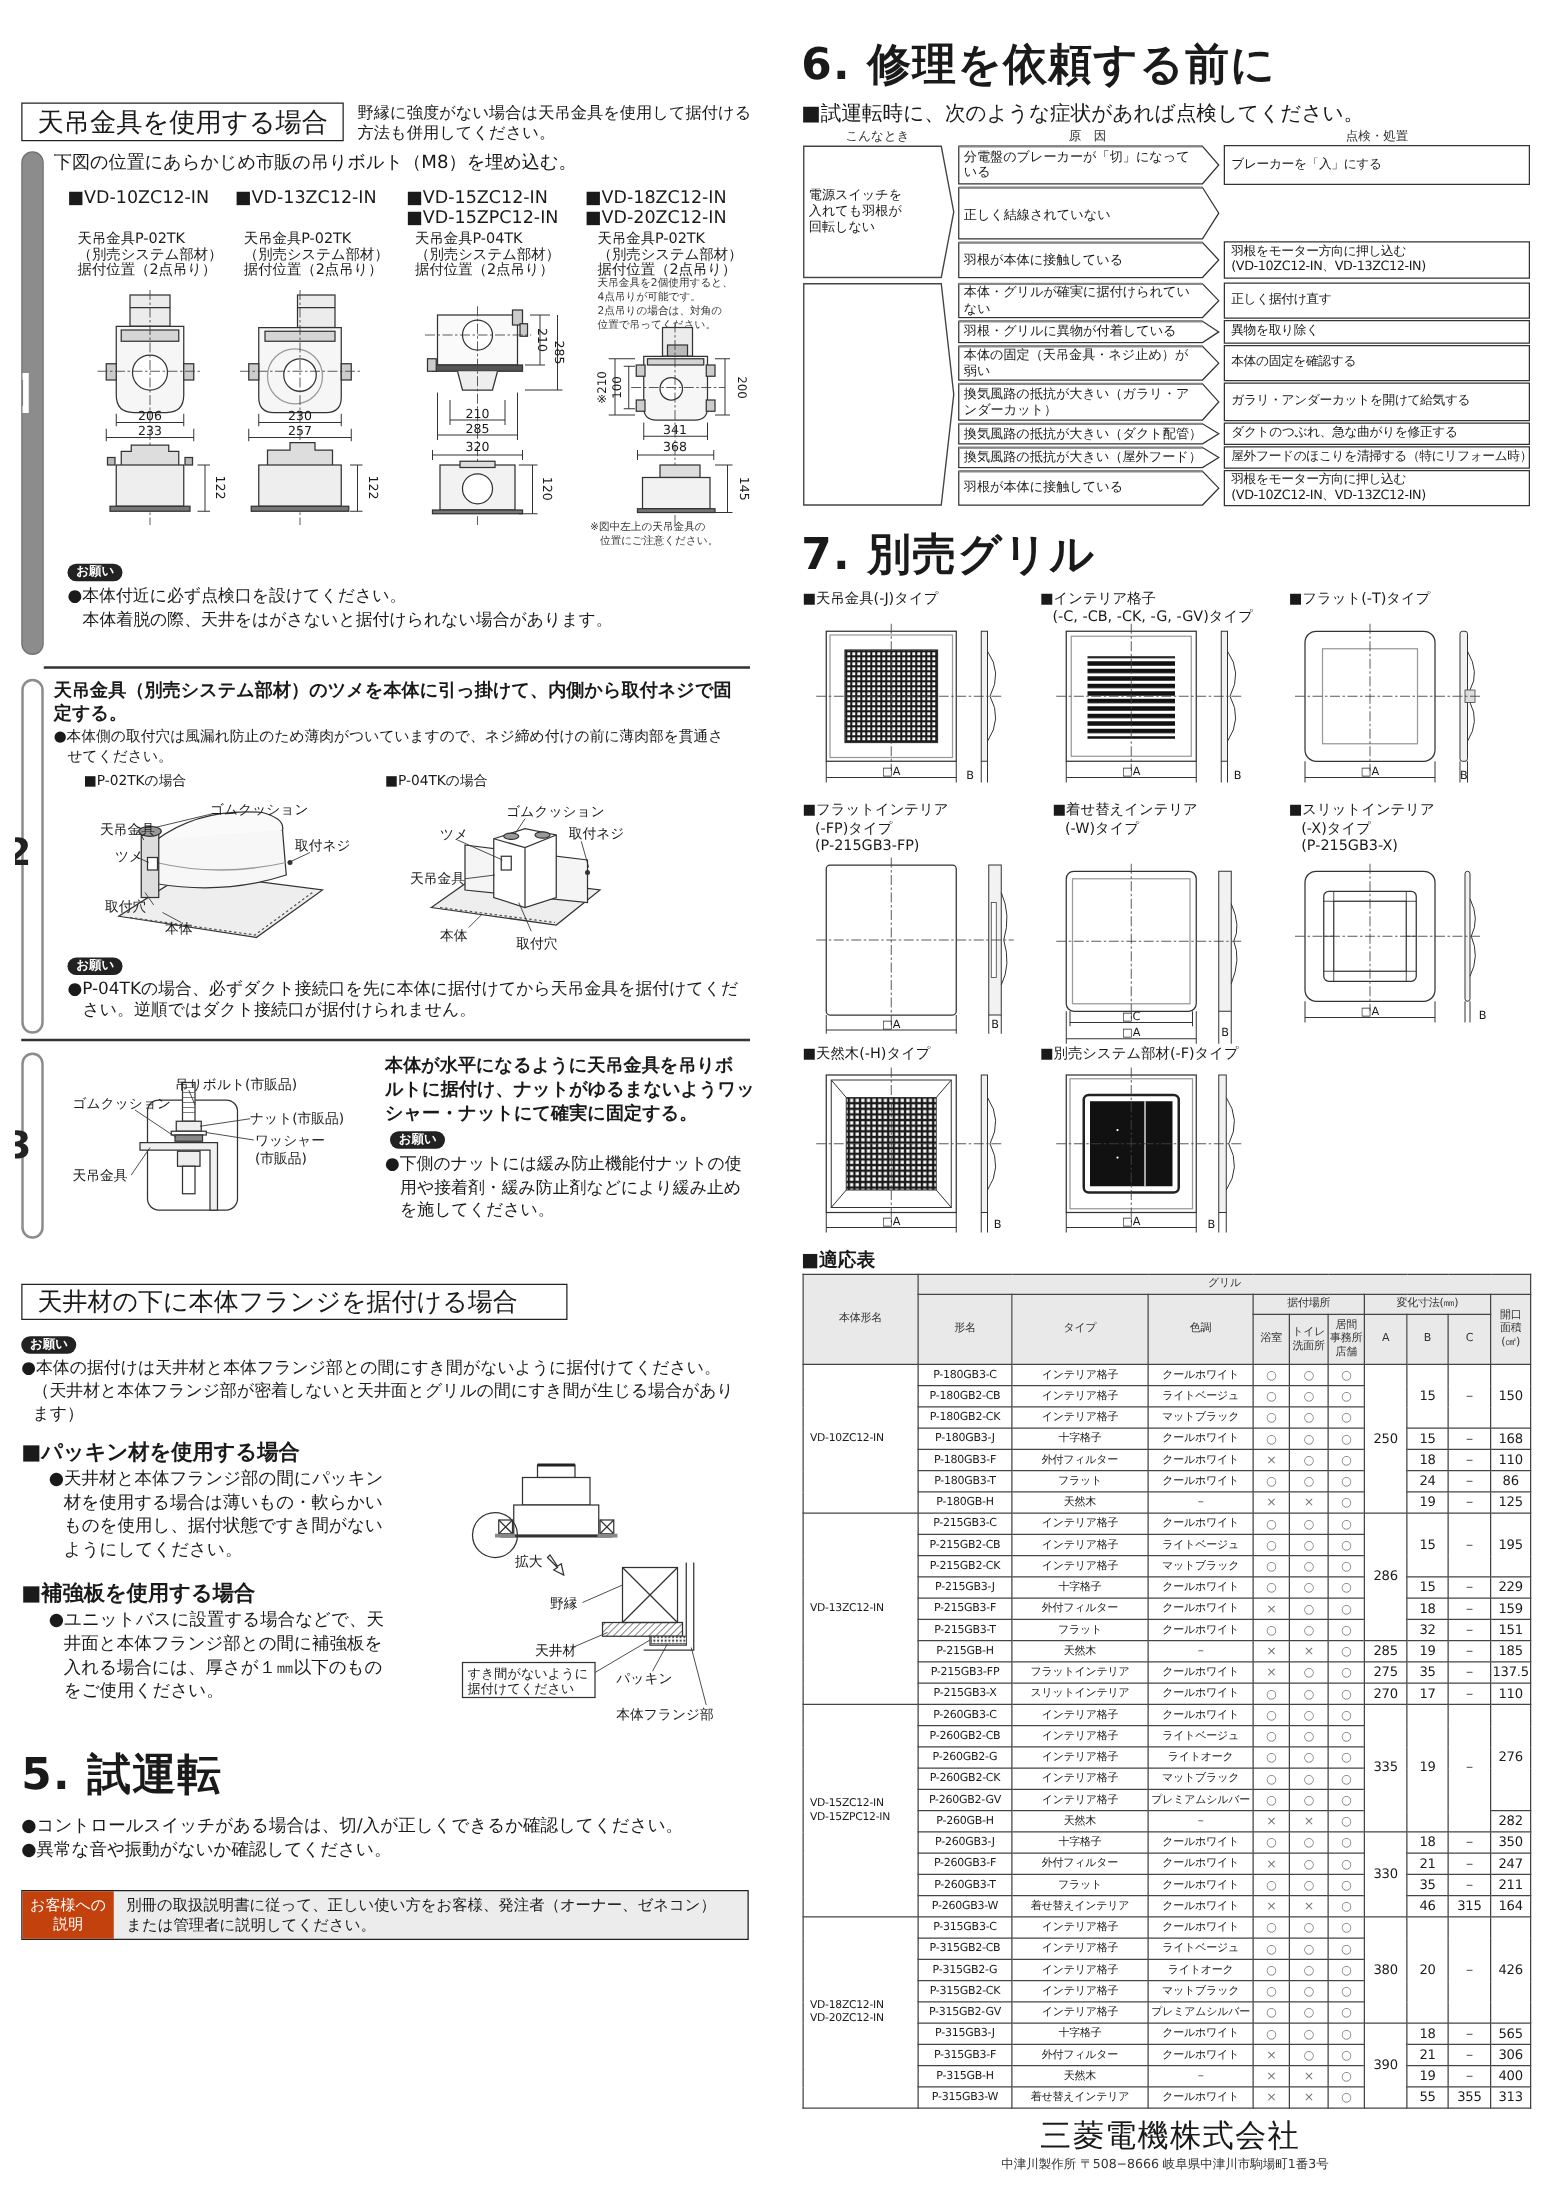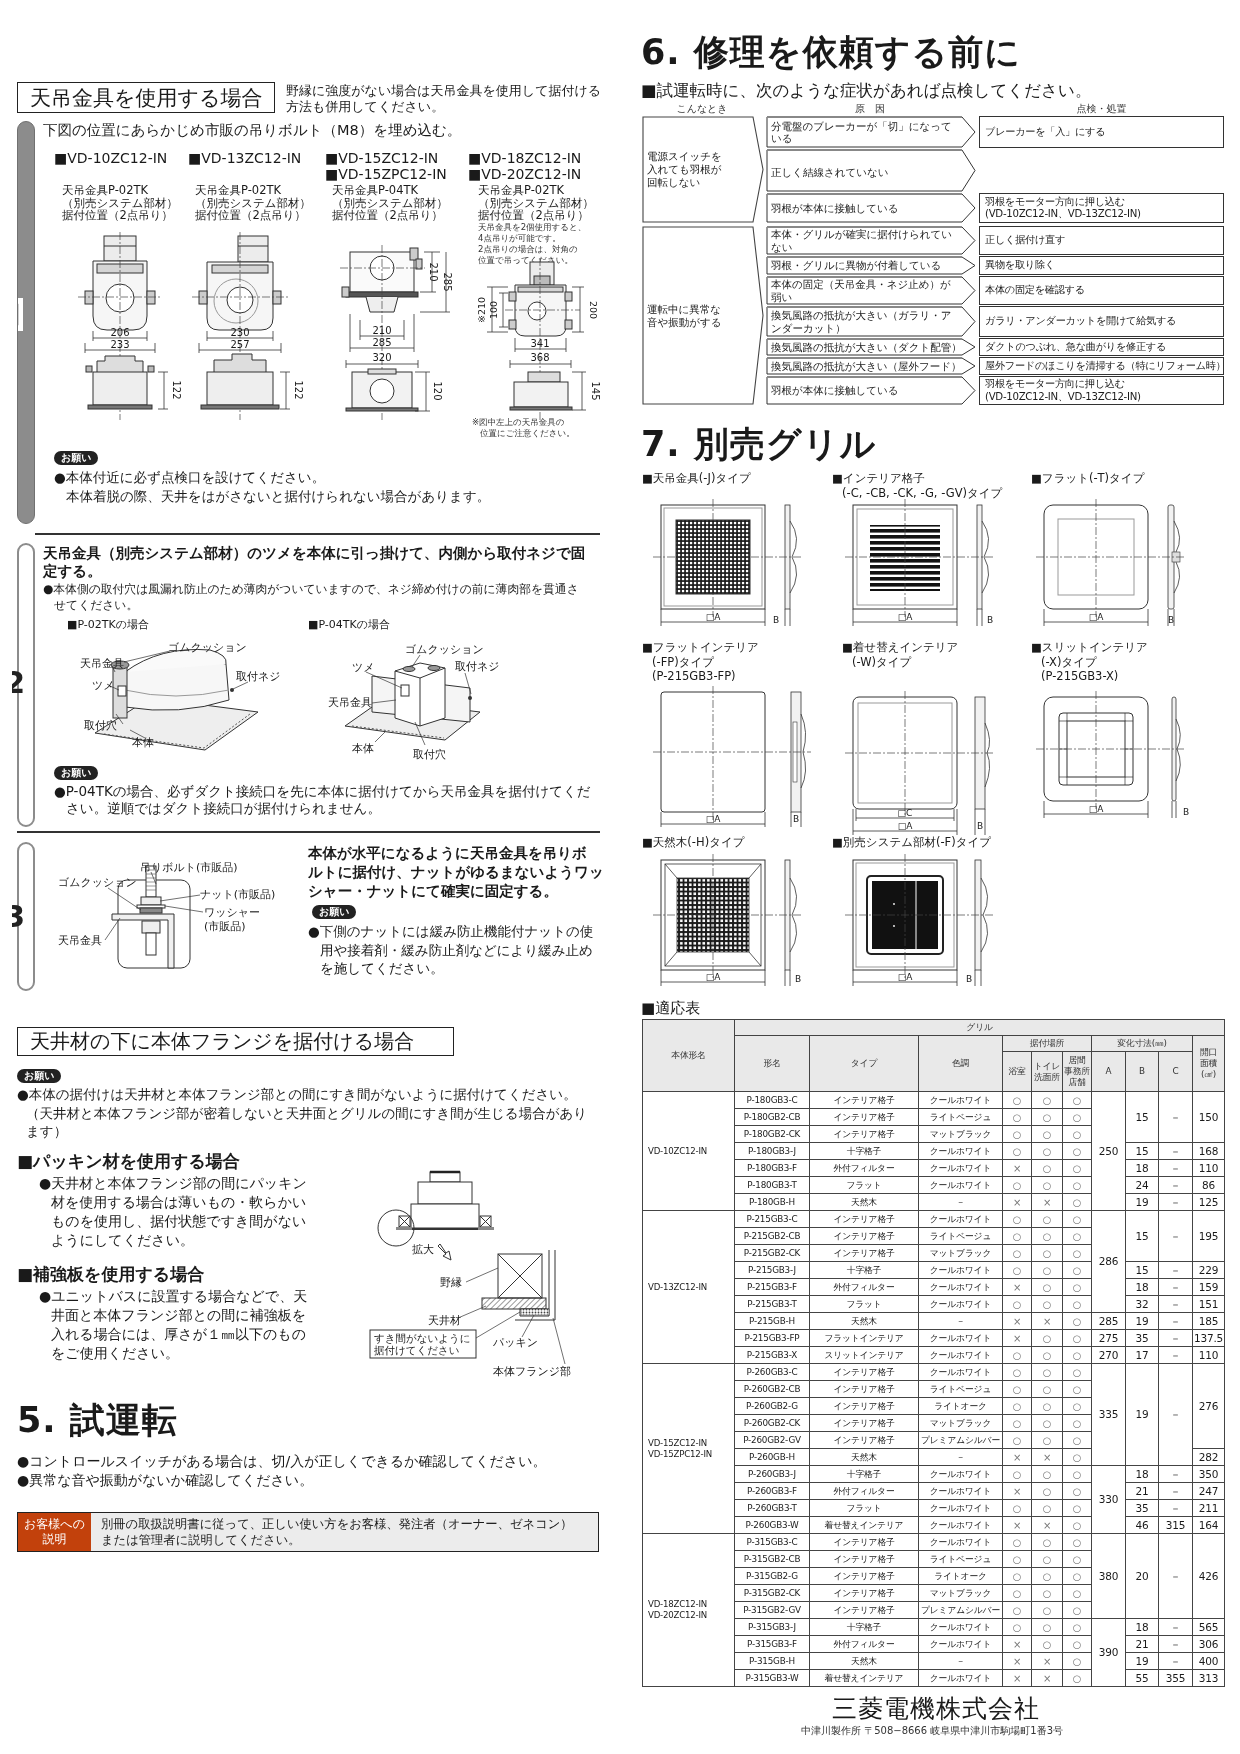--- a/index.html
+++ b/index.html
@@ -462,24 +462,20 @@
       <div class="fix" style="top:77px;height:30px">
         <span class="line">羽根をモーター方向に押し込む</span>
         <span class="line">(VD-10ZC12-IN、VD-13ZC12-IN)</span>
       </div>
     </div>
     <div class="tgroup" style="top:110px;height:179px">
       <div class="sym" style="height:179px">
         <svg width="122" height="179">
           <polygon points="1,1 111,1 121,89.5 111,178 1,178" fill="#fff" stroke="#444" stroke-width="1.1"></polygon>
         </svg>
-        <div class="symtxt">
-          <span class="line">運転中に異常な</span>
-          <span class="line">音や振動がする</span>
-        </div>
       </div>
       <div class="cause" style="top:0px;height:29px">
         <svg width="210" height="29">
           <polygon points="1,1 196,1 209,14.5 196,28 1,28" fill="#fff" stroke="#333" stroke-width="1"></polygon>
           <line x1="1" y1="1" x2="196" y2="1" stroke="#888" stroke-width="2"></line>
         </svg>
         <div class="ctxt">
           <span class="line">本体・グリルが確実に据付けられてい</span>
           <span class="line">ない</span>
         </div>
@@ -717,21 +713,21 @@
     <rect x="122" y="0" width="6" height="110" fill="#f2f2f2" stroke="#333" stroke-width=".8"></rect>
       <path d="M128 18 Q140 36 130 55 Q140 74 128 92" fill="none" stroke="#333" stroke-width=".8"></path>
     <line x1="52" y1="-6" x2="52" y2="118" class="cl"></line>
       <line x1="-8" y1="55" x2="142" y2="55" class="cl"></line>
     <path d="M0 110 V126 M104 110 V126 M0 122 H104 M122 110 V126 M128 110 V126" class="dl"></path>
     <text x="52" y="120" font-size="9" text-anchor="middle" fill="#555">□A</text>
     <text x="116" y="122" font-size="9" text-anchor="middle">B</text>
   </g>
 </svg>
 
-<div class="abs nw" style="left:641px;top:999px;font-size:15px;font-weight:normal">■適応表</div>
+<div class="abs nw" style="left:641px;top:999px;font-size:15px;font-weight:bold">■適応表</div>
 <table id="fit">
   <colgroup>
     <col style="width:92px">
       <col style="width:75px">
       <col style="width:109px">
       <col style="width:84px">
     <col style="width:29px">
       <col style="width:31px">
       <col style="width:29px">
     <col style="width:34px">

